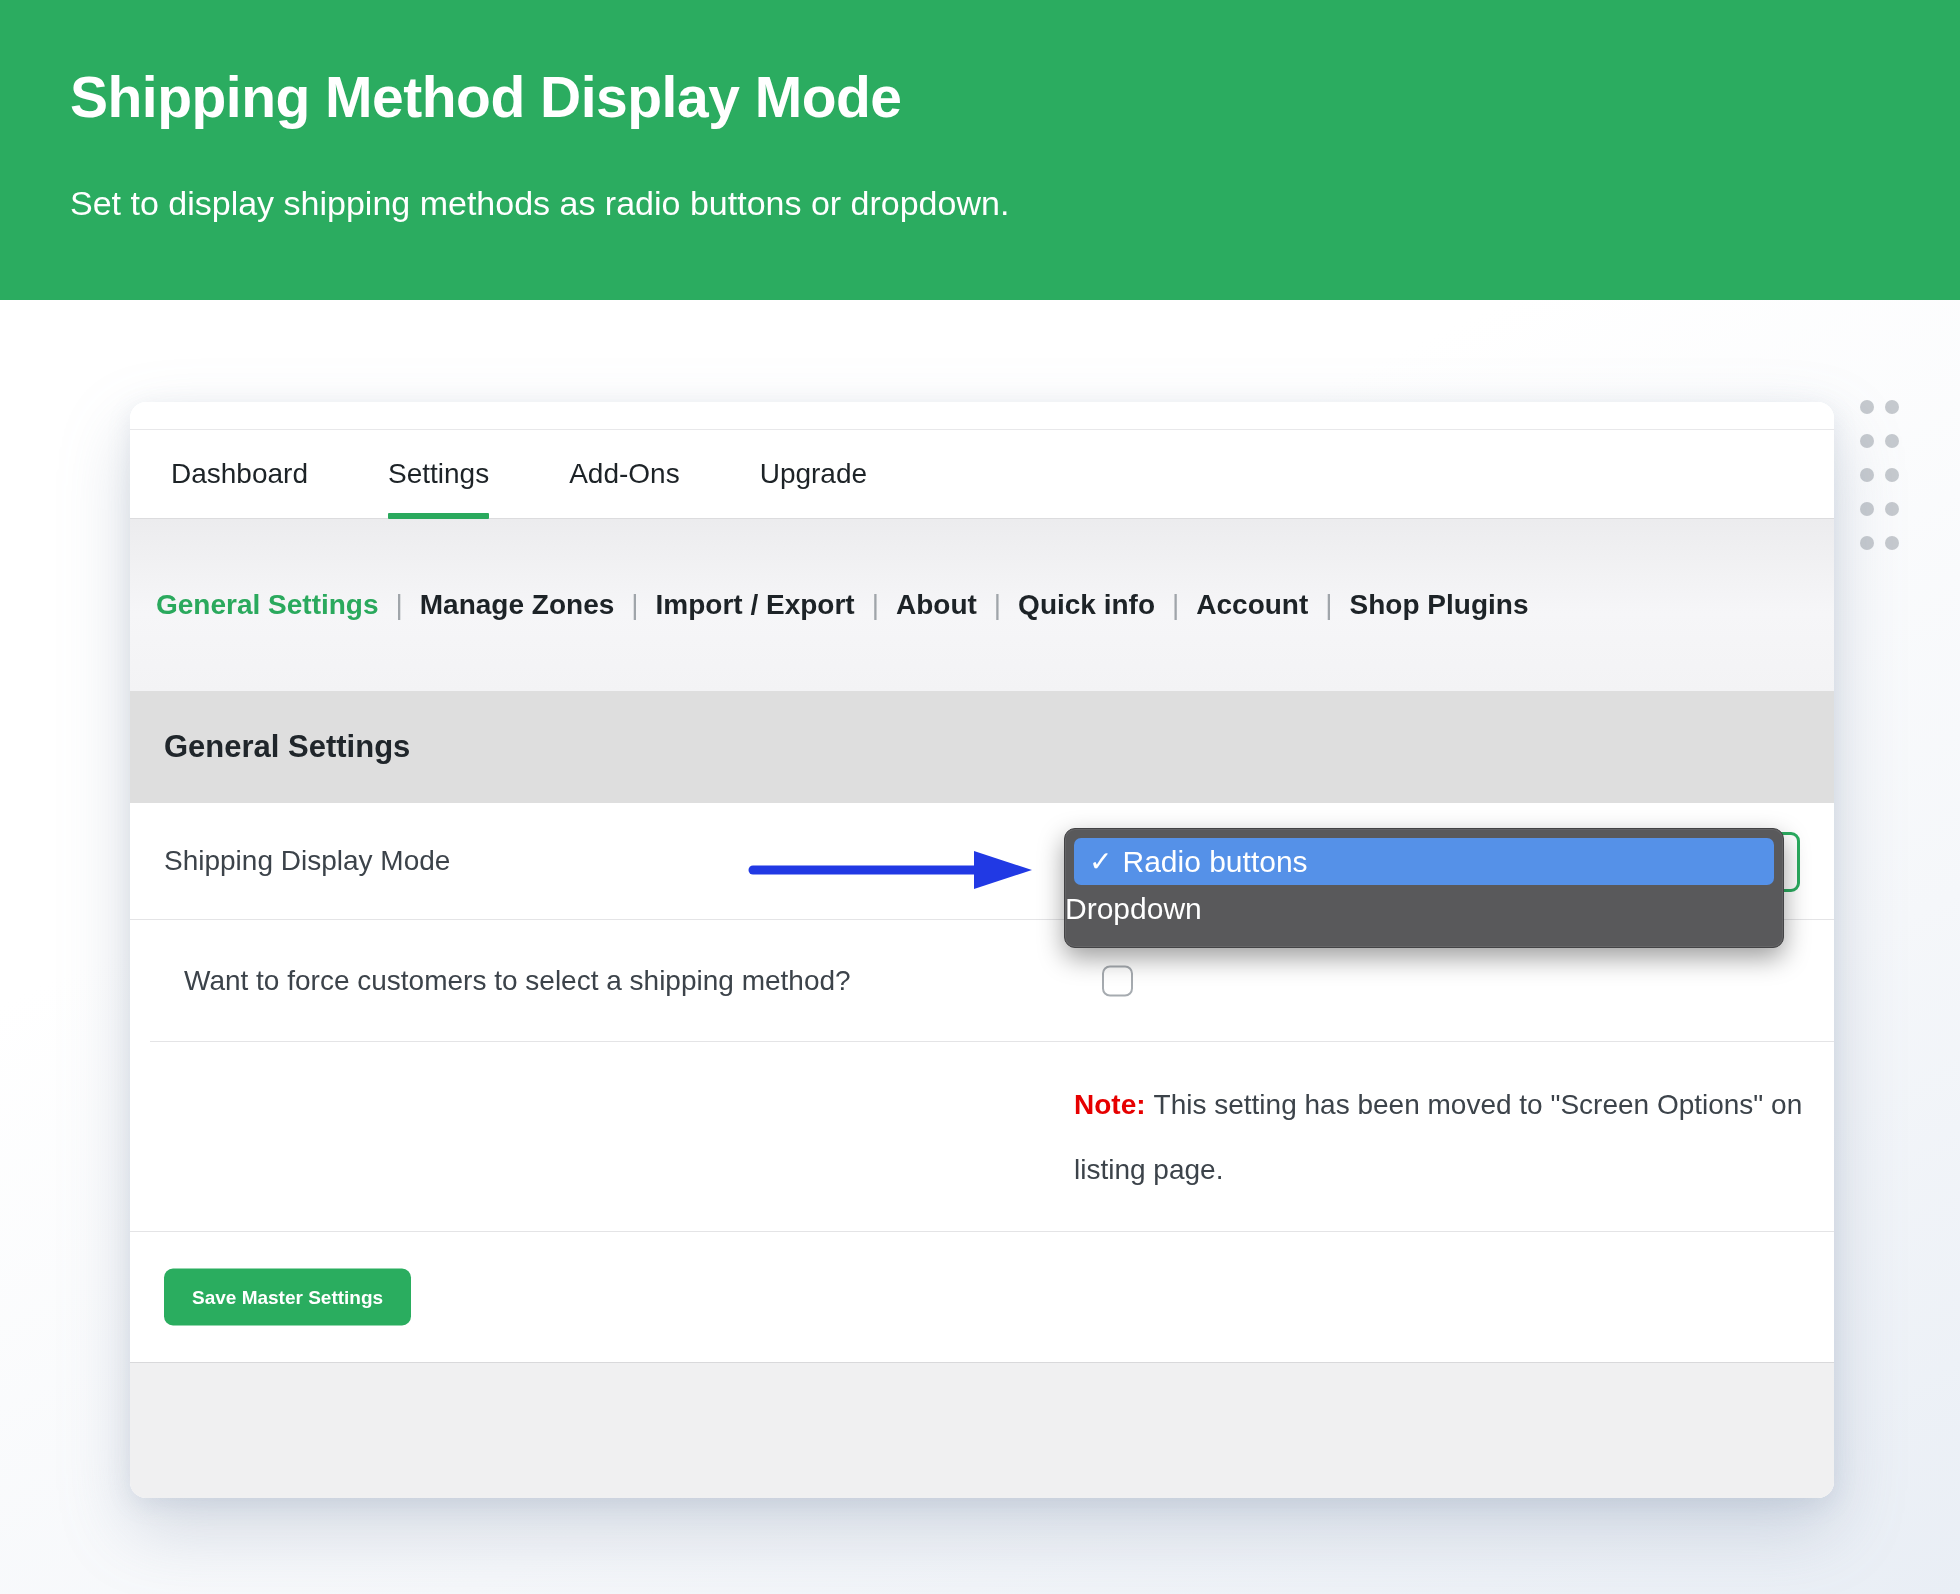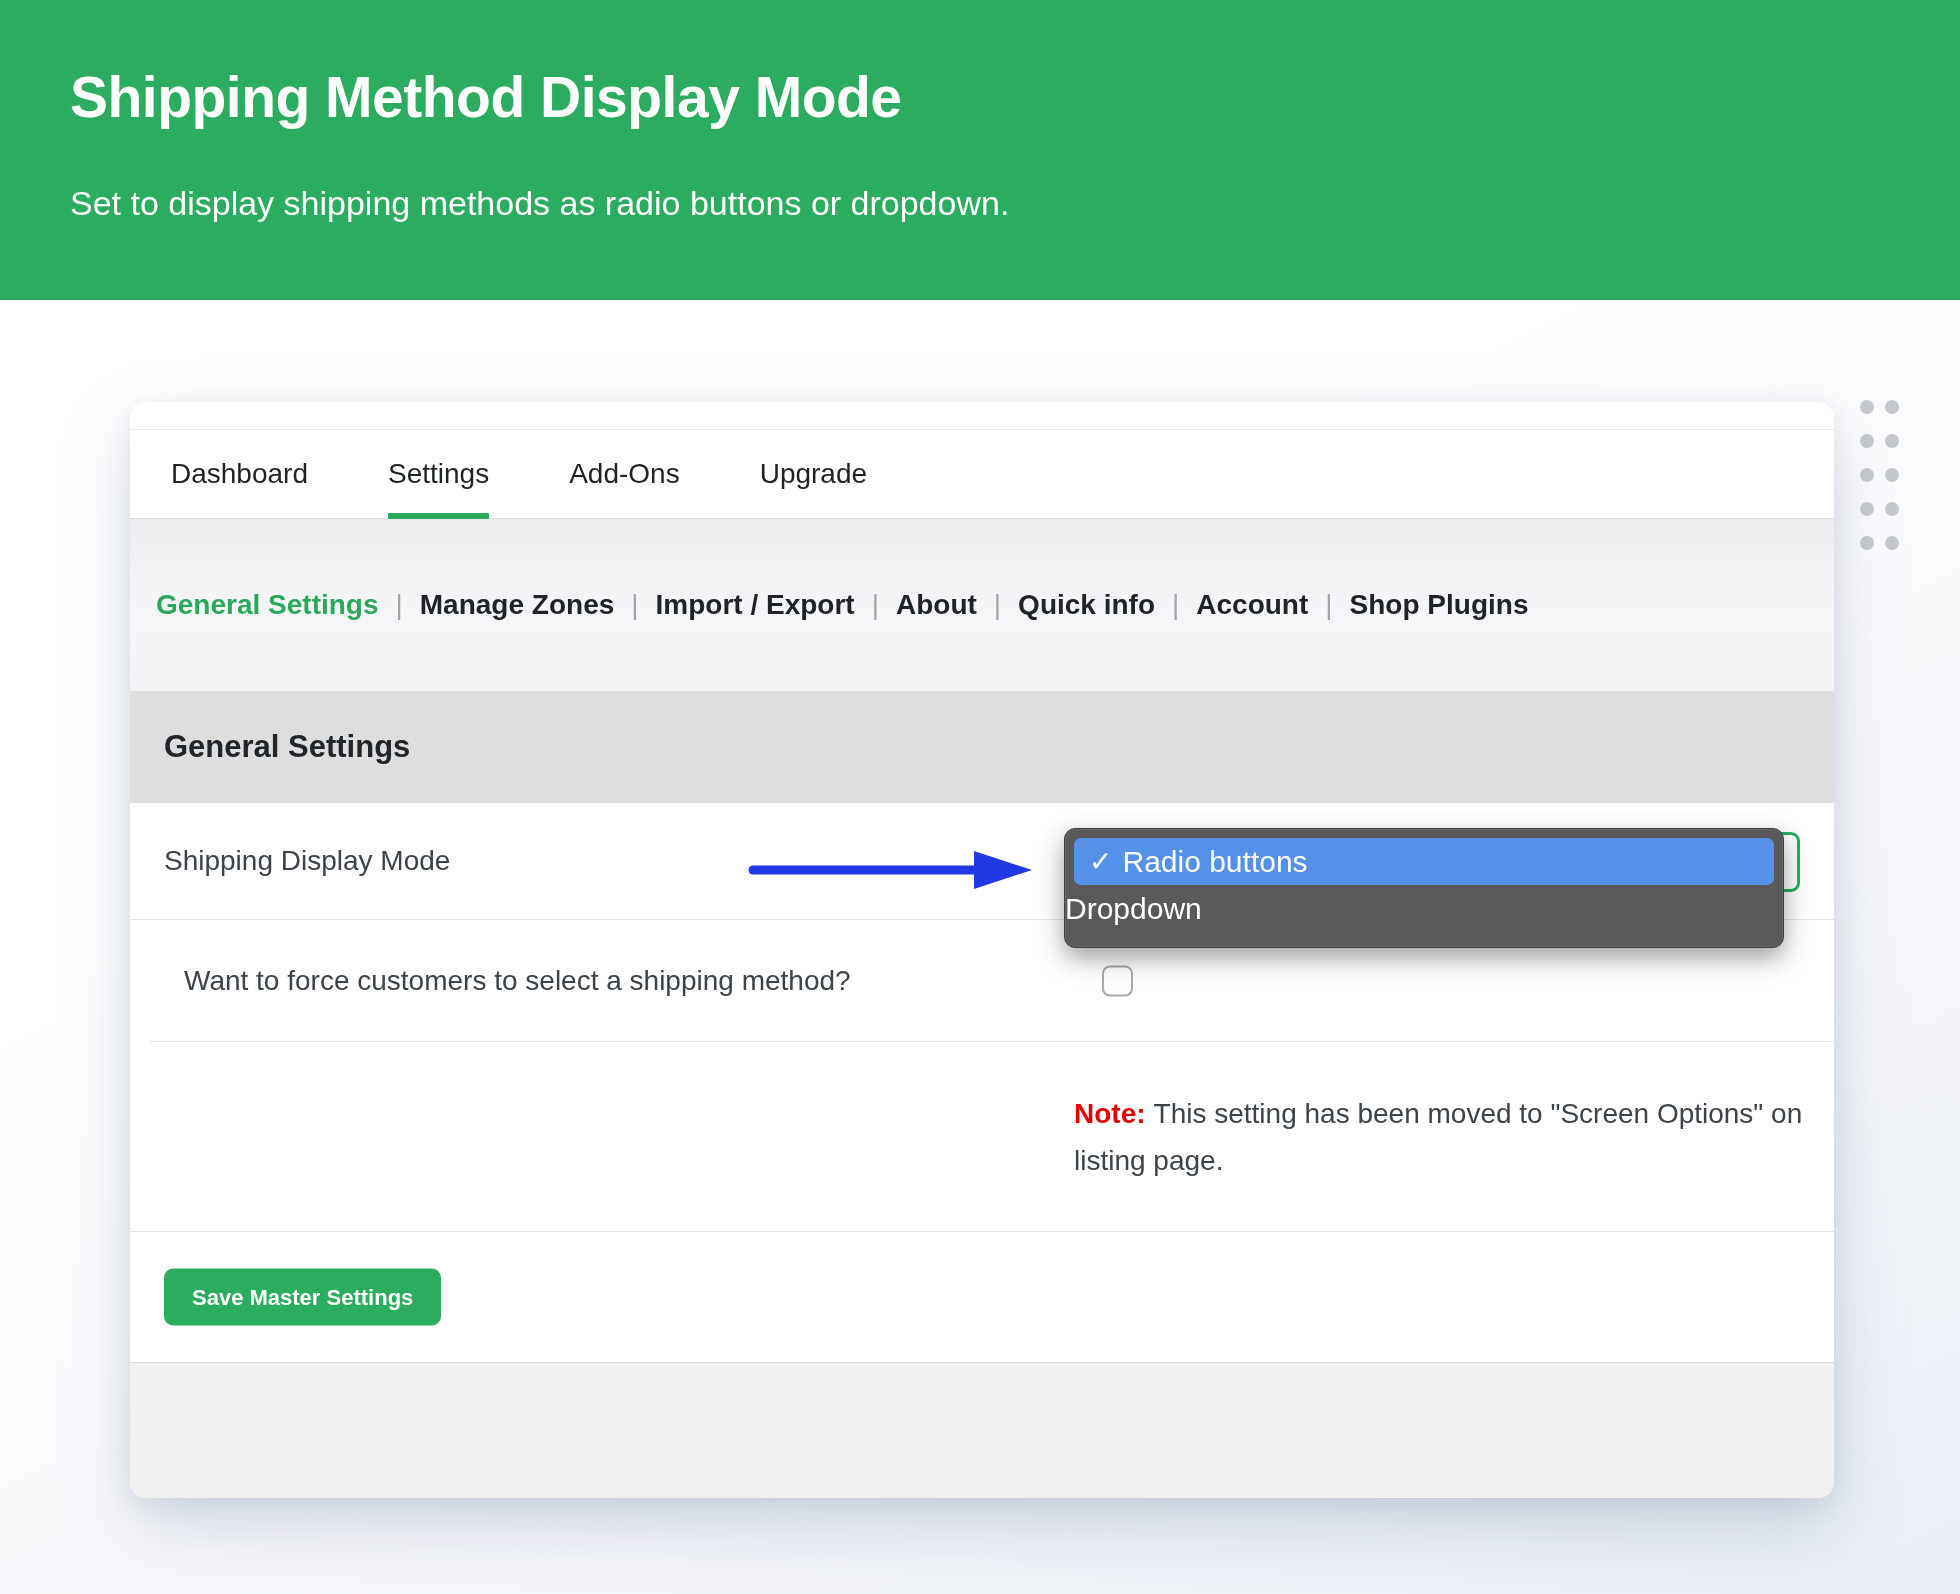--- a/index.html
+++ b/index.html
@@ -76,31 +76,31 @@
   .row-label { font-size:28px; color:#3c434a; }
 
   .checkbox {
     position:absolute; left:952px; top:50%; transform:translateY(-50%);
     width:31px; height:31px; background:#fff;
     border:2px solid #a6abb0; border-radius:8px; cursor:pointer;
   }
 
   .note {
     position:absolute; left:944px; top:50%; transform:translateY(-50%);
-    width:748px; font-size:28px; line-height:47px; color:#3c434a;
+    width:748px; font-size:28px; line-height:65px; color:#3c434a;
   }
   .note-label { color:#e60000; font-weight:700; }
   .note-text { margin-left:8px; }
 
   .button-row { position:relative; height:130px; background:#fff; }
   .save-btn {
     position:absolute; left:34px; top:50%; transform:translateY(-50%);
     height:57px; padding:0 28px; background:#2aad5f; color:#fff;
     font-family:"Liberation Sans", sans-serif;
-    font-size:22px; font-weight:700; border:none; border-radius:9px;
+    font-size:19px; font-weight:700; border:none; border-radius:9px;
     display:flex; align-items:center; cursor:pointer;
   }
   .card-footer {
     height:136px; background:#f0f0f1; border-top:1px solid #d9d9db;
   }
 
   
   .select-box {
     position:absolute; left:1090px; top:832px; width:710px; height:60px;
     background:#fff; border:3px solid #2bac60; border-radius:9px; cursor:pointer;

